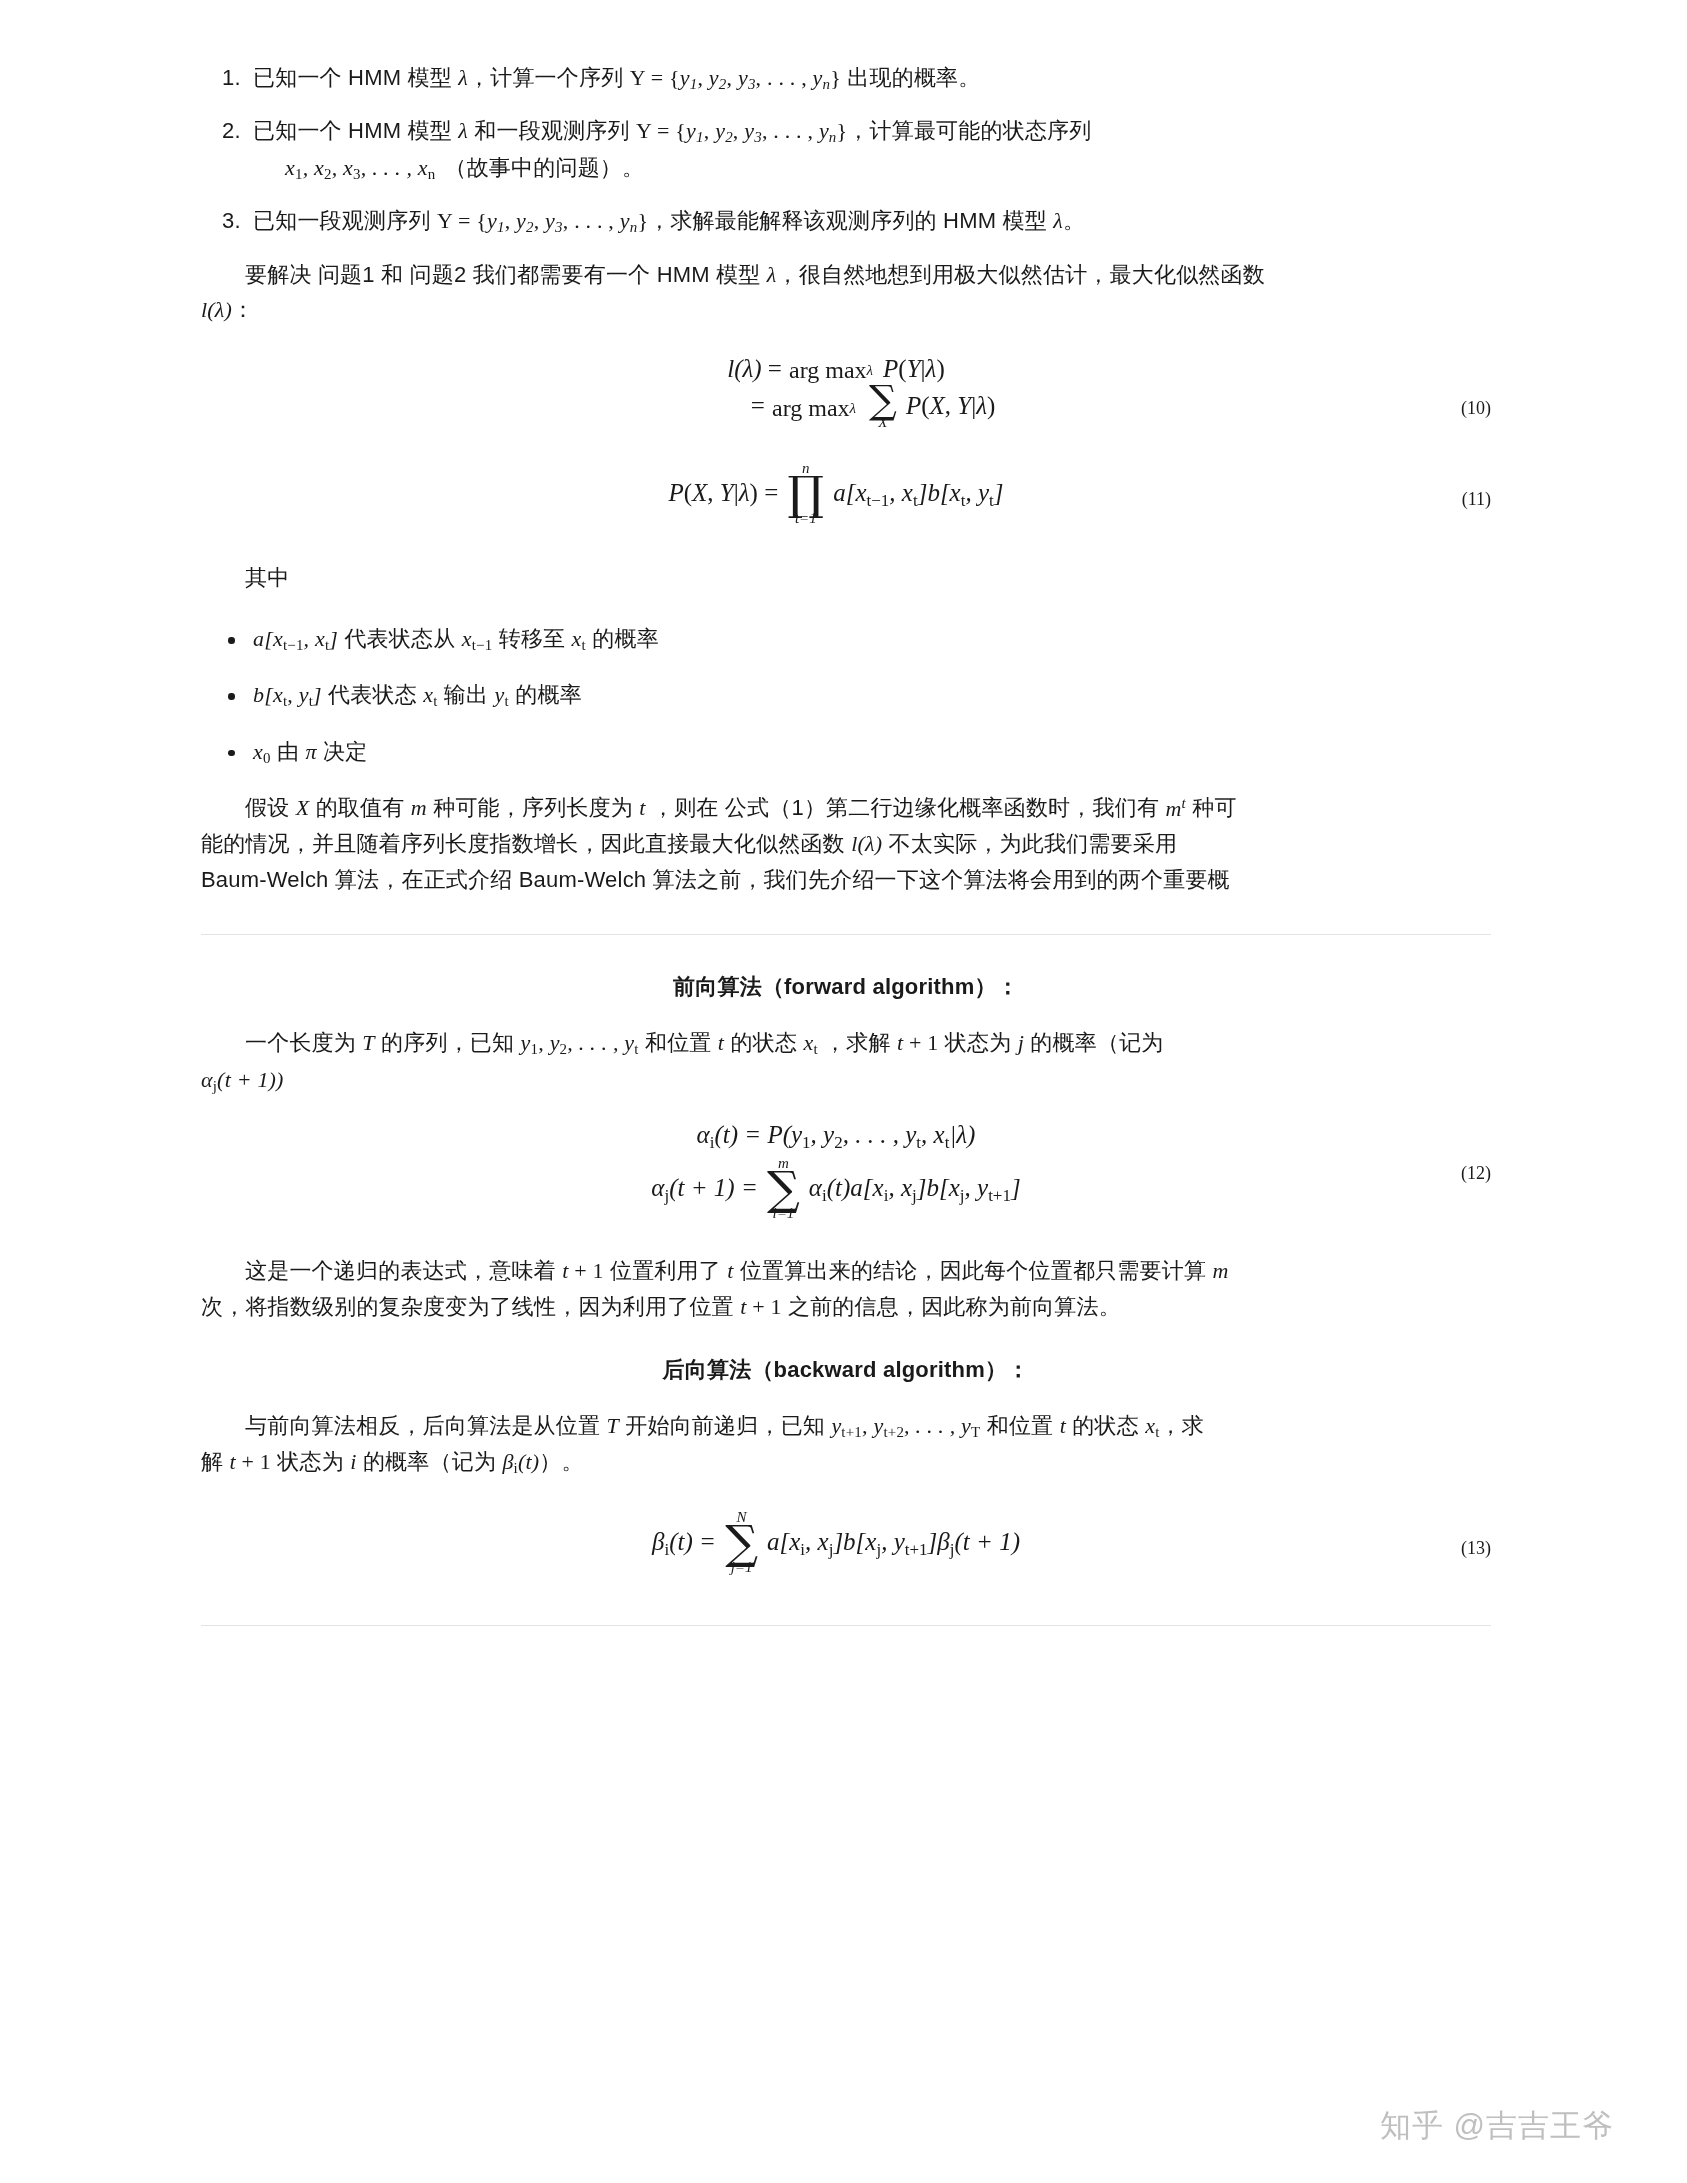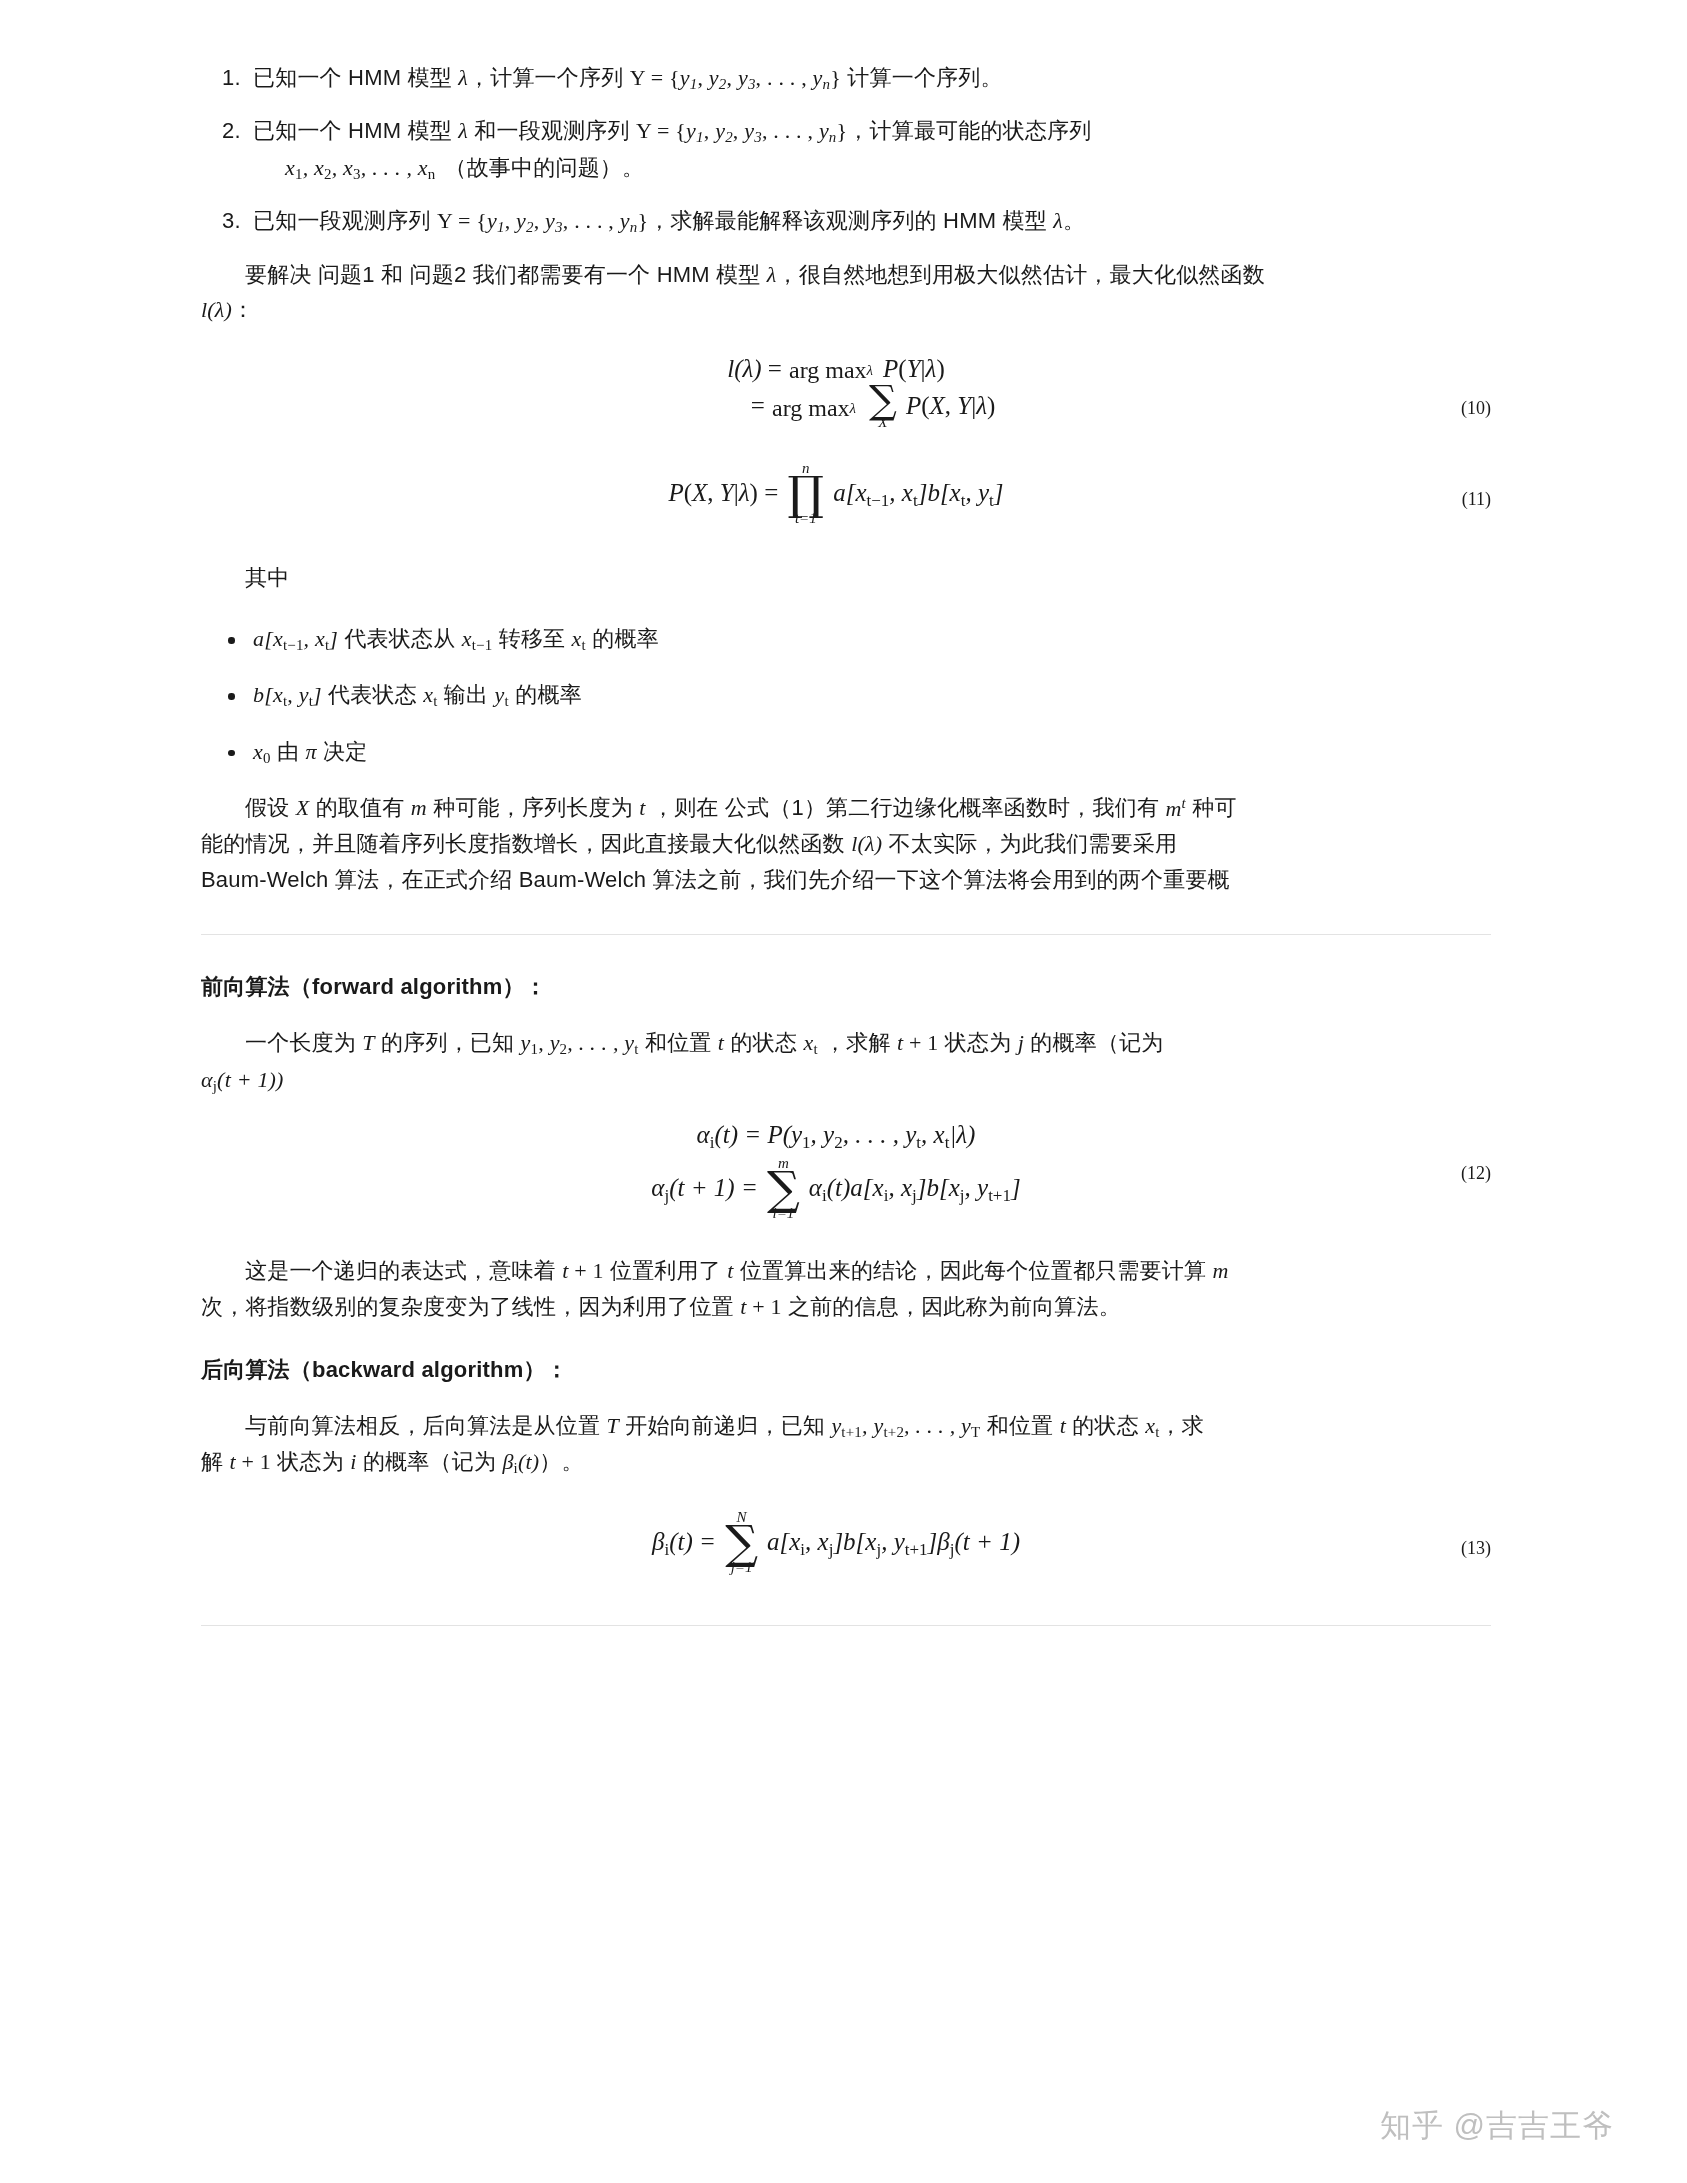--- a/index.html
+++ b/index.html
@@ -165,20 +165,21 @@
   }
 
   
   h3.sec-head {
     margin: 0;
     font-family: "Liberation Sans", "DejaVu Sans", sans-serif;
     font-size: 22px;
     font-weight: bold;
     color: #1a1a1a;
     letter-spacing: 0.2px;
+    text-align: center;
   }
 
   hr.rule {
     border: none;
     border-top: 1.5px solid #e3e3e3;
     margin: 0;
     width: 1290px;
   }
 
   
@@ -194,21 +195,21 @@
   }
 </style>
 </head>
 <body>
 
 <div class="page">
   <div class="content">
 
     <ol class="problem-list cn" style="margin-top:60px;">
       <li>
-        <span>已知一个 HMM 模型 </span><span class="mth">λ</span><span>，计算一个序列 </span><span class="mthup">Y</span><span class="mthup"> = {<span class="mth">y<sub>1</sub></span>, <span class="mth">y<sub>2</sub></span>, <span class="mth">y<sub>3</sub></span>, . . . , <span class="mth">y<sub>n</sub></span>}</span><span> 计算一个序列。</span>
+        <span>已知一个 HMM 模型 </span><span class="mth">λ</span><span>，计算一个序列 </span><span class="mthup">Y</span><span class="mthup"> = {<span class="mth">y<sub>1</sub></span>, <span class="mth">y<sub>2</sub></span>, <span class="mth">y<sub>3</sub></span>, . . . , <span class="mth">y<sub>n</sub></span>}</span><span> 出现的概率。</span>
       </li>
       <li>
         <span>已知一个 HMM 模型 </span><span class="mth">λ</span><span> 和一段观测序列 </span><span class="mthup">Y</span><span class="mthup"> = {<span class="mth">y<sub>1</sub></span>, <span class="mth">y<sub>2</sub></span>, <span class="mth">y<sub>3</sub></span>, . . . , <span class="mth">y<sub>n</sub></span>}</span><span>，计算最可能的状态序列</span>
         <span class="li-line2"><span class="mth sub-up">x<sub>1</sub>, x<sub>2</sub>, x<sub>3</sub>, . . . , x<sub>n</sub></span><span style="margin-left:9px;">（故事中的问题）。</span></span>
       </li>
       <li>
         <span>已知一段观测序列 </span><span class="mthup">Y</span><span class="mthup"> = {<span class="mth">y<sub>1</sub></span>, <span class="mth">y<sub>2</sub></span>, <span class="mth">y<sub>3</sub></span>, . . . , <span class="mth">y<sub>n</sub></span>}</span><span>，求解最能解释该观测序列的 HMM 模型 </span><span class="mth">λ</span><span>。</span>
       </li>
     </ol>
 

